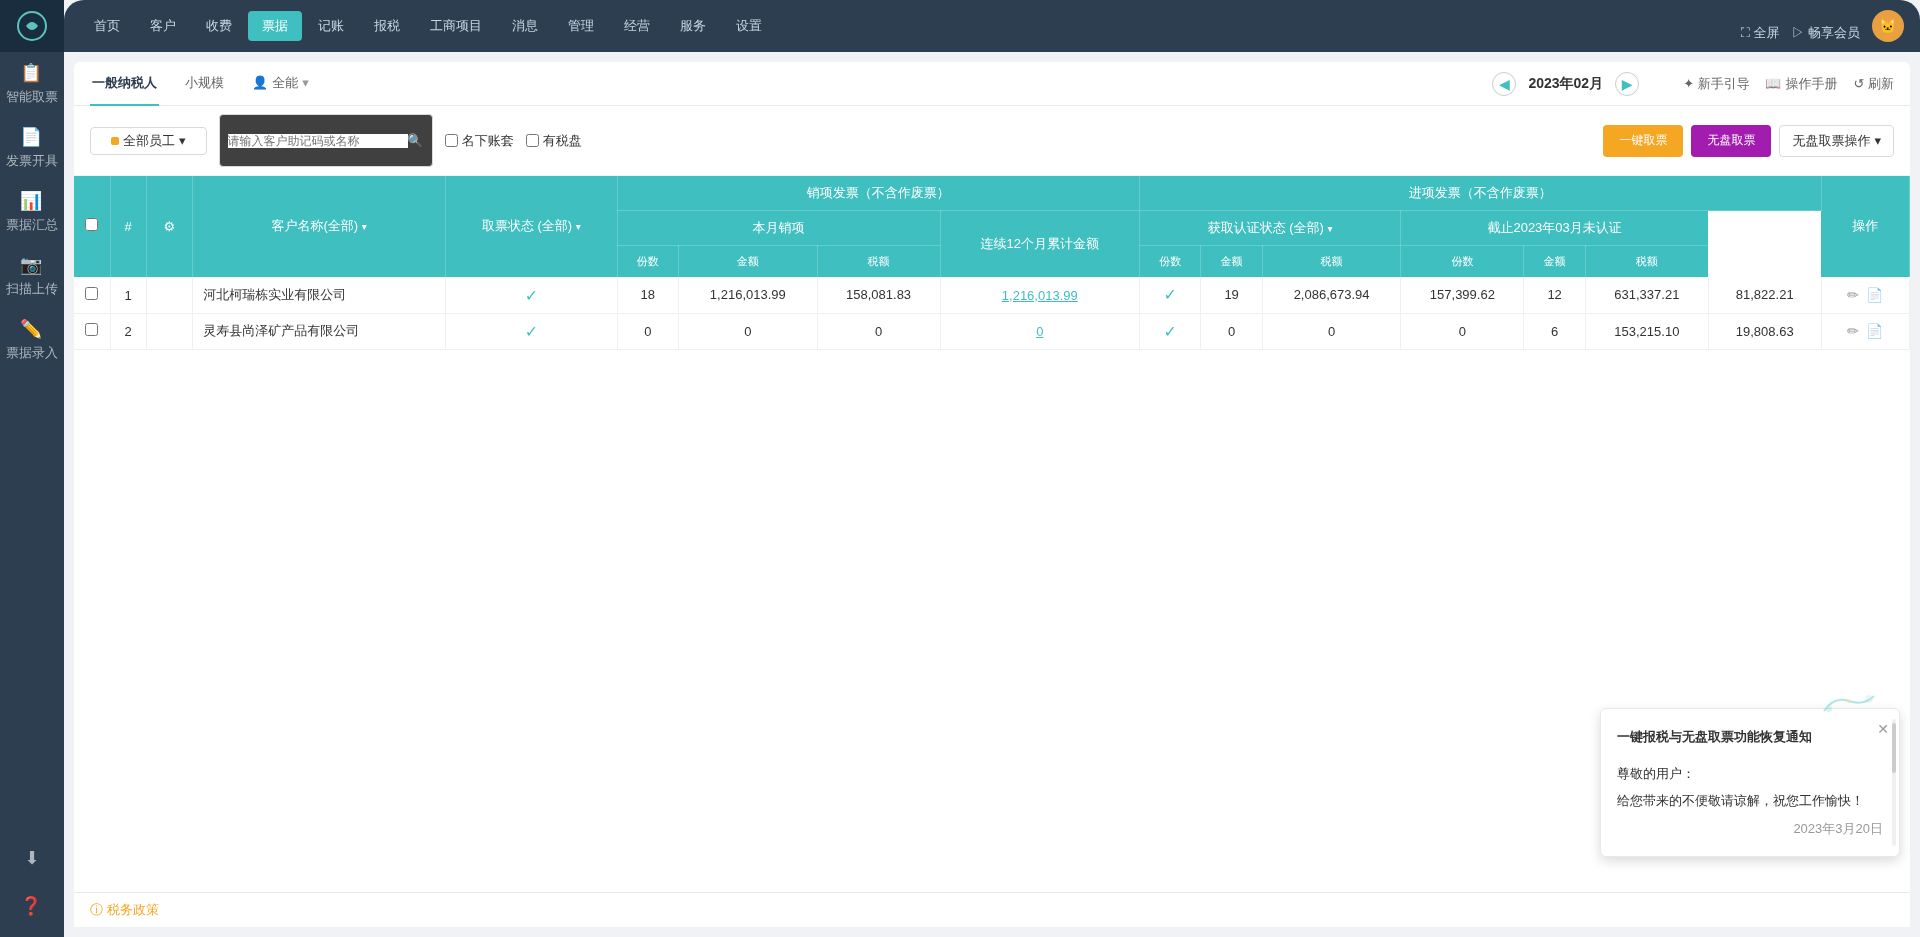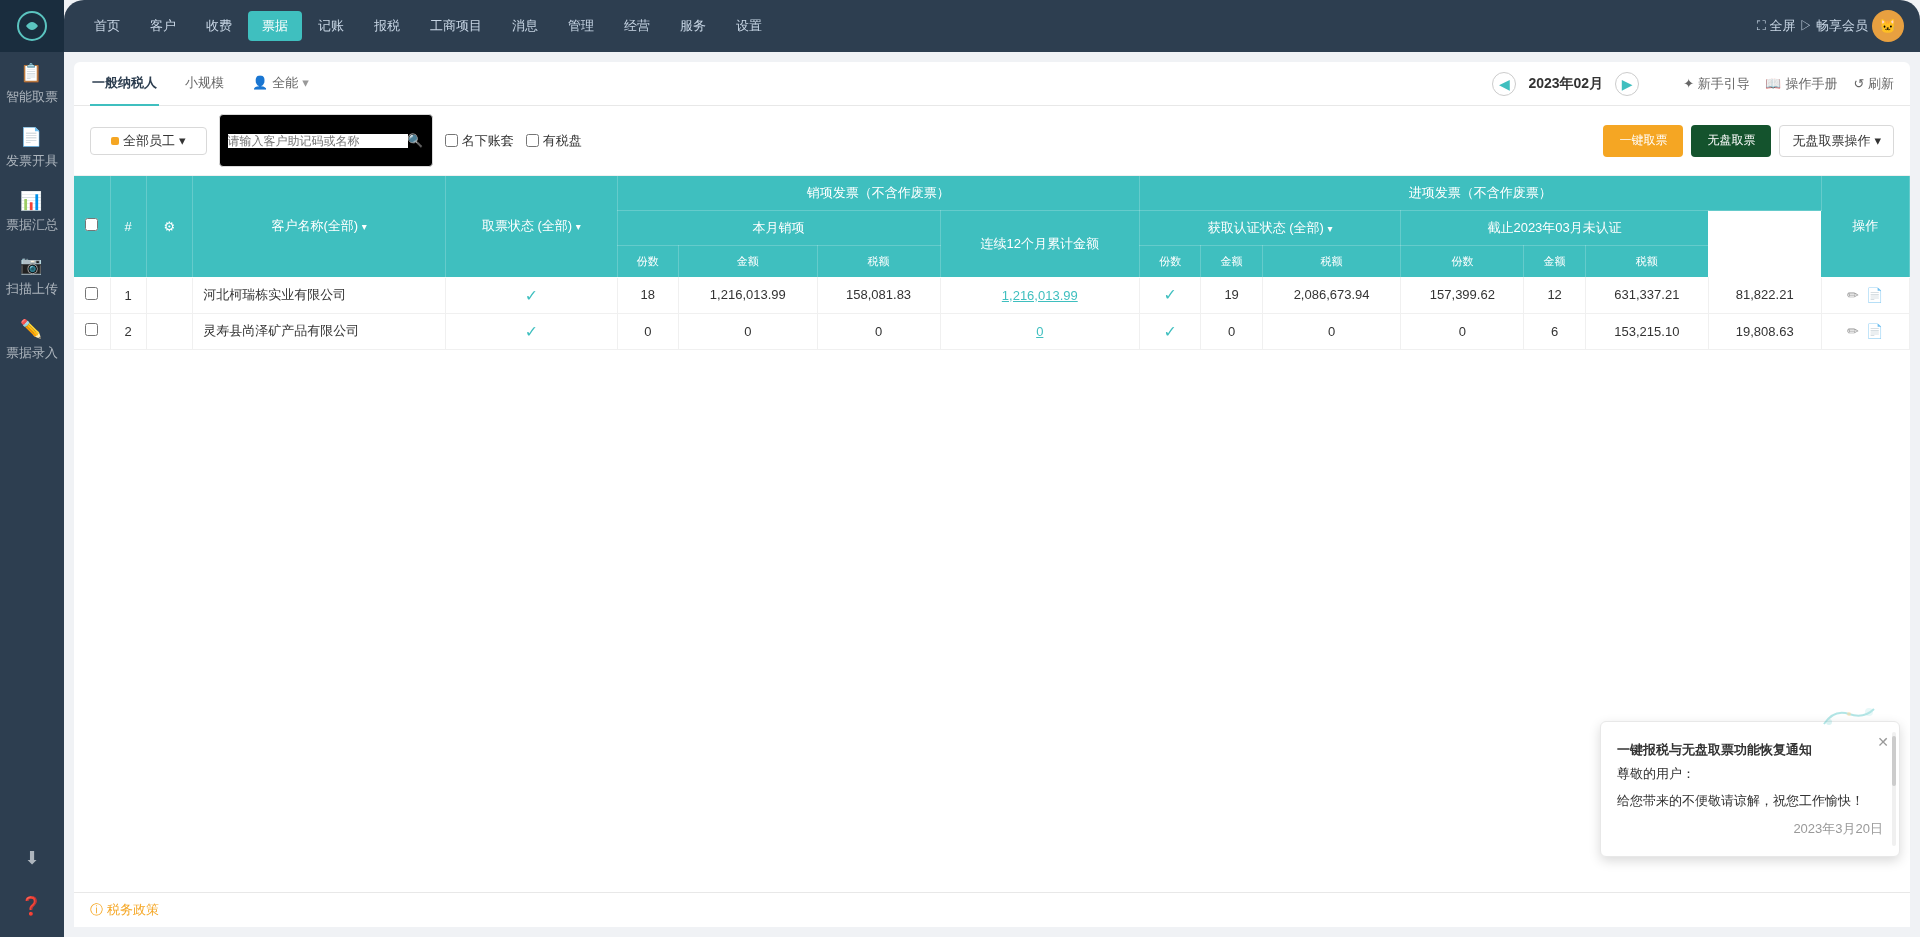--- a/index.html
+++ b/index.html
@@ -72,22 +72,22 @@
       padding: 6px 14px;
       cursor: pointer;
       border-radius: 3px;
       font-size: 13px;
       white-space: nowrap;
     }
     .nav-item.active { background: #3fbfbf; color: #fff; border-radius: 4px; }
     .topnav-right {
       margin-left: auto;
       display: flex;
-      align-items: center;
-      gap: 4px;
+      align-items: flex-end;
+      gap: 12px;
       color: #c8d6e5;
       font-size: 12px;
     }
     .topnav-right span { cursor: pointer; white-space: nowrap; }
     .user-avatar {
       width: 32px; height: 32px;
       background: #e8a040;
       border-radius: 50%;
       display: flex; align-items: center; justify-content: center;
       color: #fff; font-size: 14px; cursor: pointer;
@@ -161,39 +161,39 @@
       border: 1px solid #d9d9d9;
       border-radius: 4px;
       padding: 4px 20px;
       display: flex; align-items: center; gap: 4px;
       cursor: pointer; background: #fff; font-size: 12px; color: #333;
     }
     .filter-select .dot { width: 8px; height: 8px; background: #f5a623; border-radius: 2px; }
     .search-input-wrapper {
       display: flex; align-items: flex-end;
       border: 1px solid #d9d9d9; border-radius: 4px;
-      padding: 18px 8px; background: #000000;
+      padding: 18px 8px; background: #404040;
     }
     .search-input-wrapper input {
       border: none; outline: none; font-size: 12px; width: 180px; color: #666;
     }
     .search-icon { color: #999; cursor: pointer; font-size: 13px; }
     .checkbox-label {
       display: flex; align-items: center; gap: 4px;
       font-size: 12px; color: #333; cursor: pointer;
     }
     .checkbox-label input { cursor: pointer; }
     .filter-right { margin-left: auto; display: flex; gap: 8px; }
     .btn-primary {
       background: #f5a623; color: #fff; border: none;
       border-radius: 4px; padding: 6px 16px;
       cursor: pointer; font-size: 12px; white-space: nowrap;
     }
     .btn-teal {
-      background: #14532d; color: #fff; border: none;
+      background: #a21caf; color: #fff; border: none;
       border-radius: 4px; padding: 6px 16px;
       cursor: pointer; font-size: 12px; white-space: nowrap;
     }
     .btn-dropdown {
       background: #fff; color: #333; border: 1px solid #d9d9d9;
       border-radius: 4px; padding: 6px 12px;
       cursor: pointer; font-size: 12px; display: flex; align-items: center; gap: 4px;
     }
 
     
@@ -252,21 +252,21 @@
       border: 1px solid #e8e8e8;
       border-radius: 6px;
       box-shadow: 0 4px 12px rgba(0,0,0,0.15);
       padding: 16px;
       font-size: 12px;
       color: #333;
       line-height: 1.8;
       z-index: 100;
     }
     .notification-popup .popup-title {
-      font-size: 13px; font-weight: bold; color: #333; margin-bottom: 0;
+      font-size: 13px; font-weight: bold; color: #333; margin-bottom: 13px;
     }
     .notification-popup .close-btn {
       position: absolute; top: 8px; right: 10px;
       cursor: pointer; color: #999; font-size: 14px;
     }
   </style>
 </head>
 <body>
 
 <div class="sidebar">

